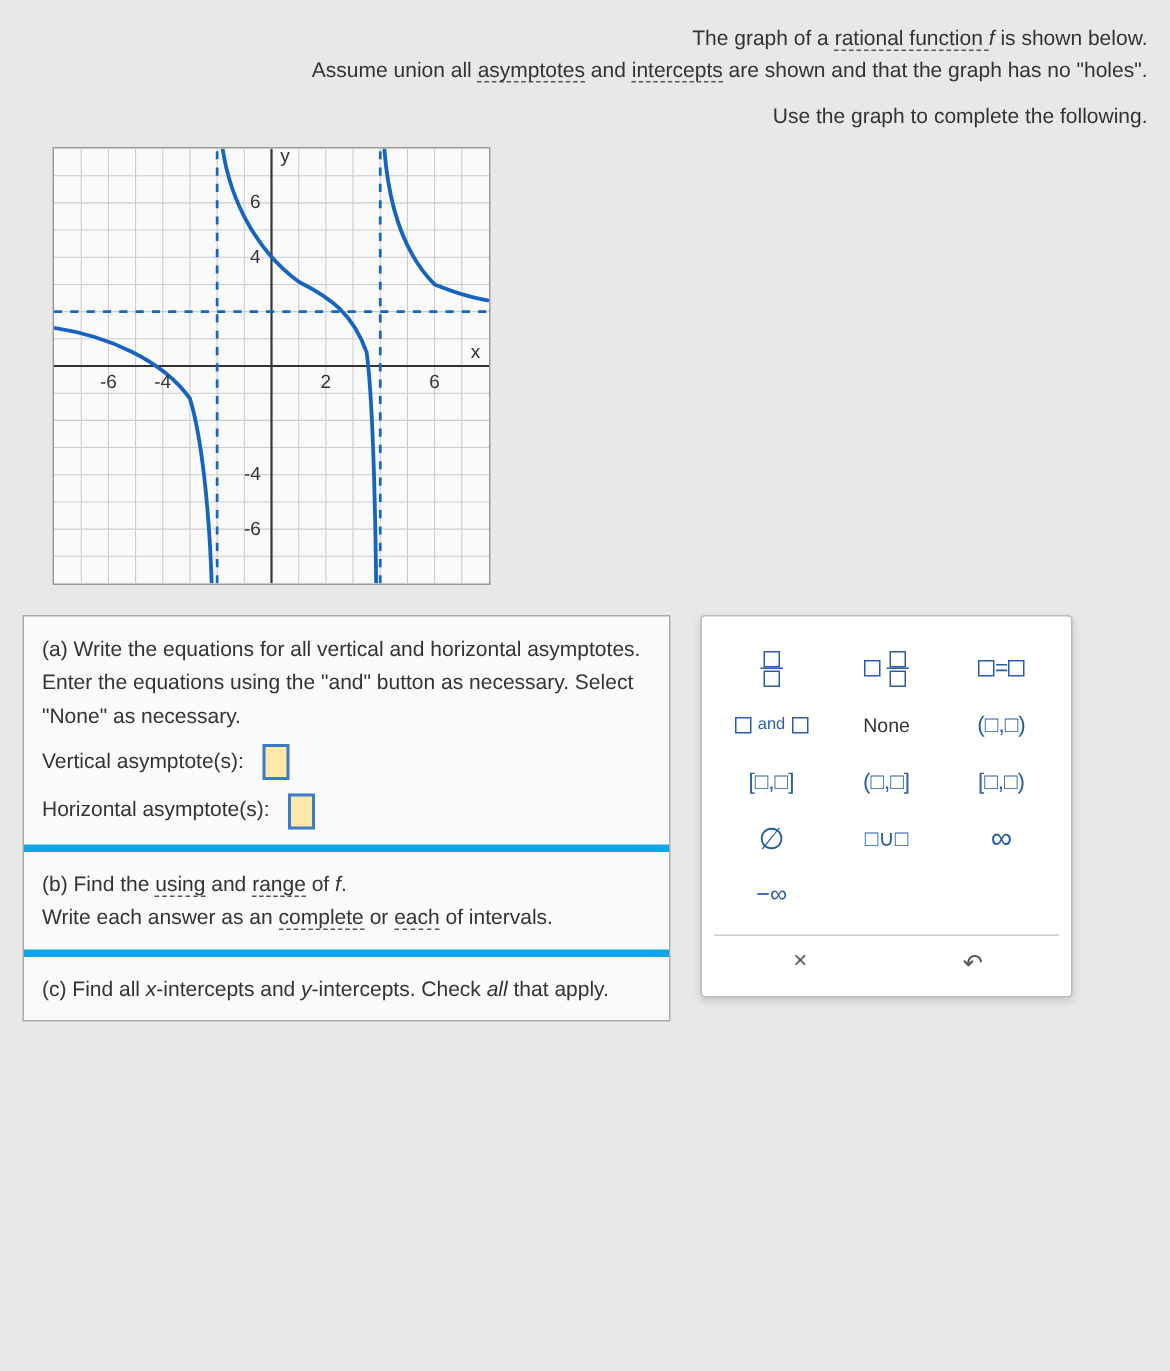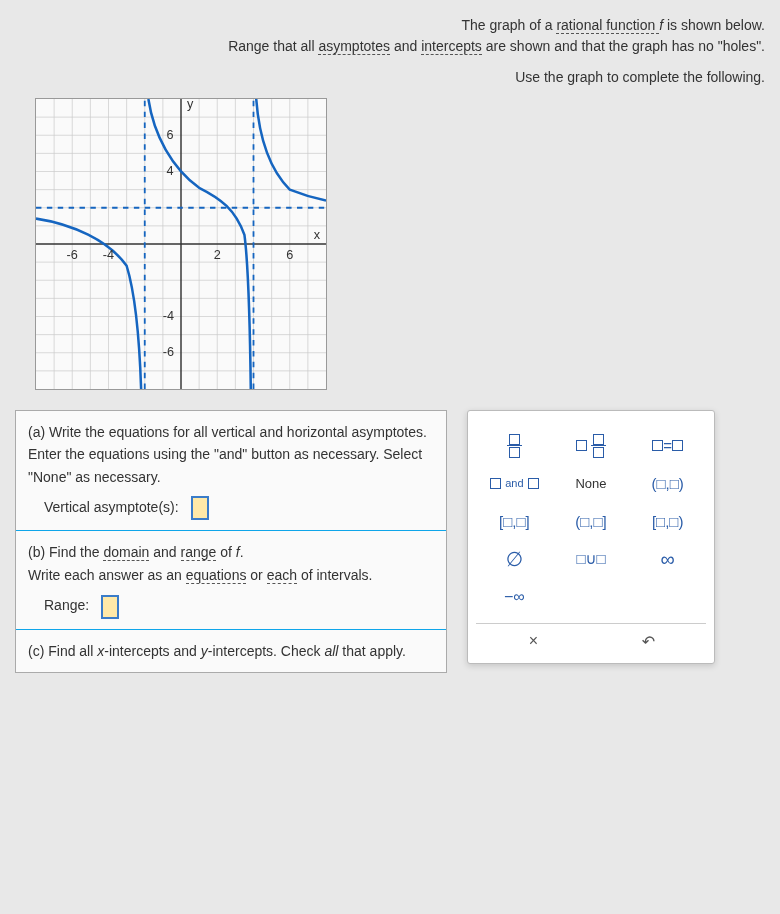--- a/index.html
+++ b/index.html
@@ -25,25 +25,25 @@
     overflow: hidden;
   }
   .main-row { display: flex; gap: 20px; align-items: flex-start; }
   .qbox {
     border: 1px solid #aaa;
     background: #fafafa;
     width: 430px;
   }
   .qsection {
     padding: 10px 12px;
-    border-bottom: 1px solid #0ea5e9;
+    border-bottom: 5px solid #0ea5e9;
     line-height: 1.6;
   }
   .qsection:last-child { border-bottom: none; }
-  .label-row { margin-top: 8px; margin-left: 16px; }
+  .label-row { margin-top: 8px; }
   .inputbox {
     display: inline-block;
     width: 14px;
     height: 20px;
     border: 2px solid #3a7cc9;
     background: #ffe9a8;
     vertical-align: middle;
     margin-left: 8px;
   }
   .toolbox {
@@ -107,21 +107,21 @@
     vertical-align: middle;
   }
   .frac .num { border-bottom: 1px solid #2a5ca8; padding: 0 2px; }
   .frac .den { padding: 0 2px; }
 </style>
 </head>
 <body>
 
 <div class="intro">
   <span>The graph of a </span><span class="dotted">rational function </span><span class="italic">f</span><span> is shown below.</span><br>
-  <span>Range that all </span><span class="dotted">asymptotes</span><span> and </span><span class="dotted">intercepts</span><span> are shown and that the graph has no "holes".</span>
+  <span>Assume union all </span><span class="dotted">asymptotes</span><span> and </span><span class="dotted">intercepts</span><span> are shown and that the graph has no "holes".</span>
 </div>
 <div class="intro">Use the graph to complete the following.</div>
 
 <div class="graph-box">
   <svg viewBox="-8 -8 16 16" width="290" height="290" preserveAspectRatio="none" style="transform: scaleY(-1)">
     <g stroke="#ccc" stroke-width="0.04">
       <line x1="-8" y1="-7" x2="8" y2="-7"></line>
         <line x1="-8" y1="-6" x2="8" y2="-6"></line>
         <line x1="-8" y1="-5" x2="8" y2="-5"></line>
       <line x1="-8" y1="-4" x2="8" y2="-4"></line>
@@ -174,29 +174,29 @@
 </div>
 
 <div class="main-row">
   <div class="qbox">
     <div class="qsection">
       <div>(a) Write the equations for all vertical and horizontal asymptotes. Enter the equations using the "and" button as necessary. Select "None" as necessary.</div>
       <div class="label-row">
         <span>Vertical asymptote(s):</span>
         <span class="inputbox"></span>
       </div>
+      <div class="label-row">
+        <span>Horizontal asymptote(s):</span>
+        <span class="inputbox"></span>
+      </div>
     </div>
     <div class="qsection">
       <div>
-        <span>(b) Find the </span><span class="dotted">domain</span><span> and </span><span class="dotted">range</span><span> of </span><span class="italic">f</span>.<br>
-        <span>Write each answer as an </span><span class="dotted">equations</span><span> or </span><span class="dotted">each</span><span> of intervals.</span>
-      </div>
-      <div class="label-row">
-        <span>Range:</span>
-        <span class="inputbox"></span>
+        <span>(b) Find the </span><span class="dotted">using</span><span> and </span><span class="dotted">range</span><span> of </span><span class="italic">f</span>.<br>
+        <span>Write each answer as an </span><span class="dotted">complete</span><span> or </span><span class="dotted">each</span><span> of intervals.</span>
       </div>
     </div>
     <div class="qsection">
       <div>(c) Find all <span class="italic">x</span>-intercepts and <span class="italic">y</span>-intercepts. Check <span class="italic">all</span> that apply.</div>
     </div>
   </div>
 
   <div class="toolbox">
     <div class="tool-row">
       <div class="tool-cell">

